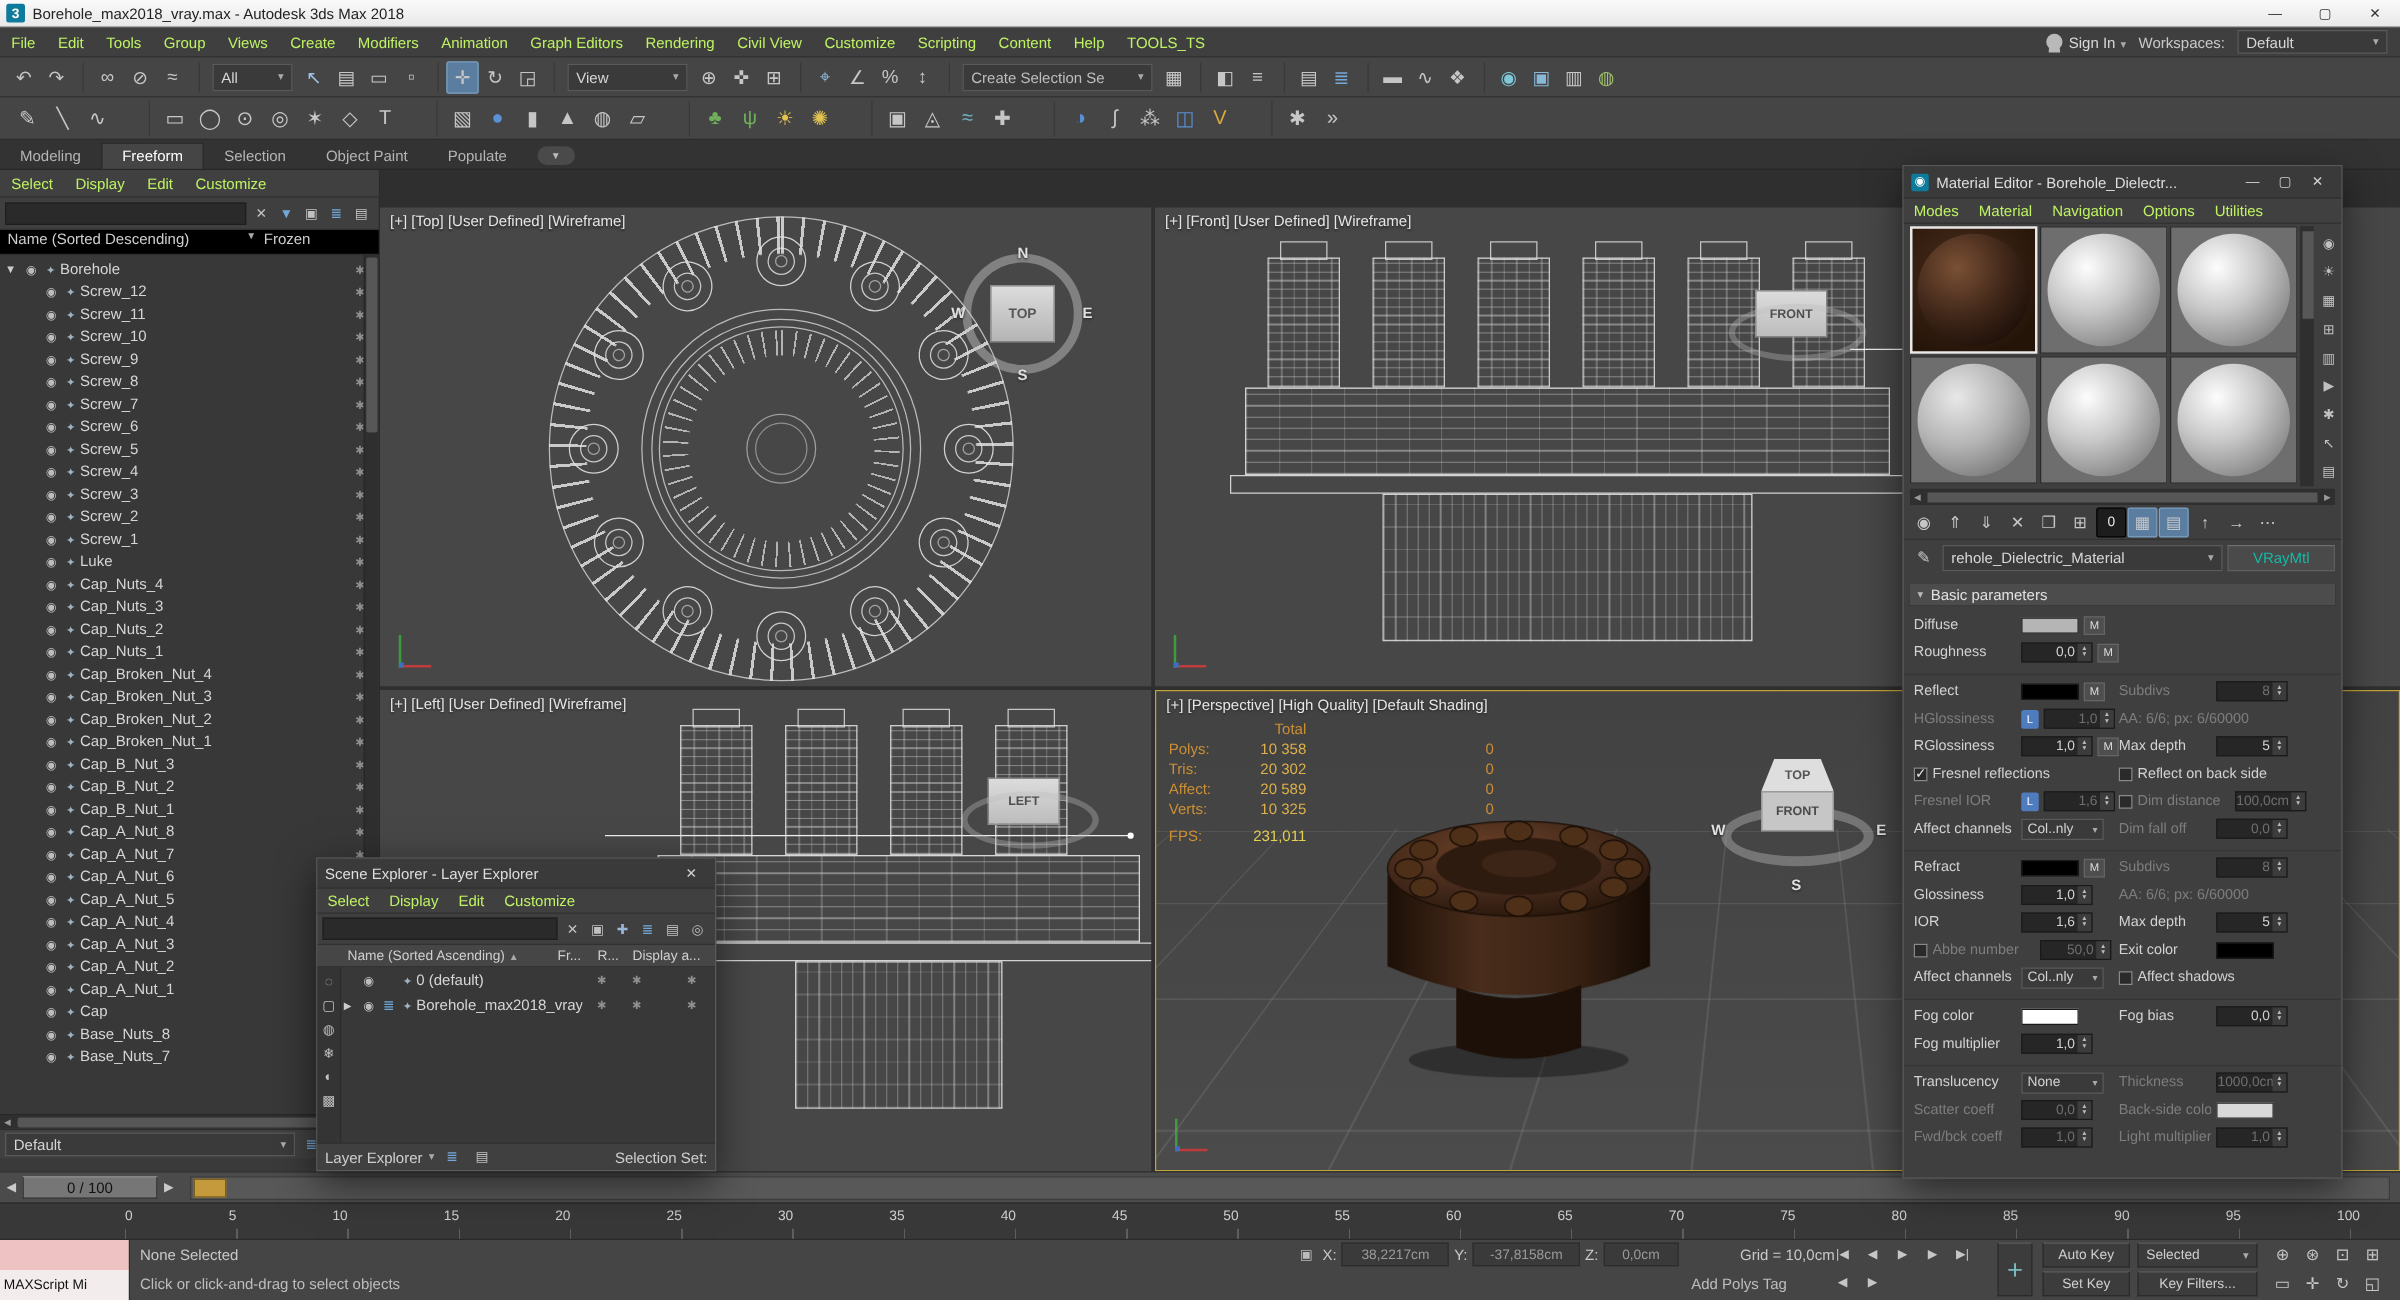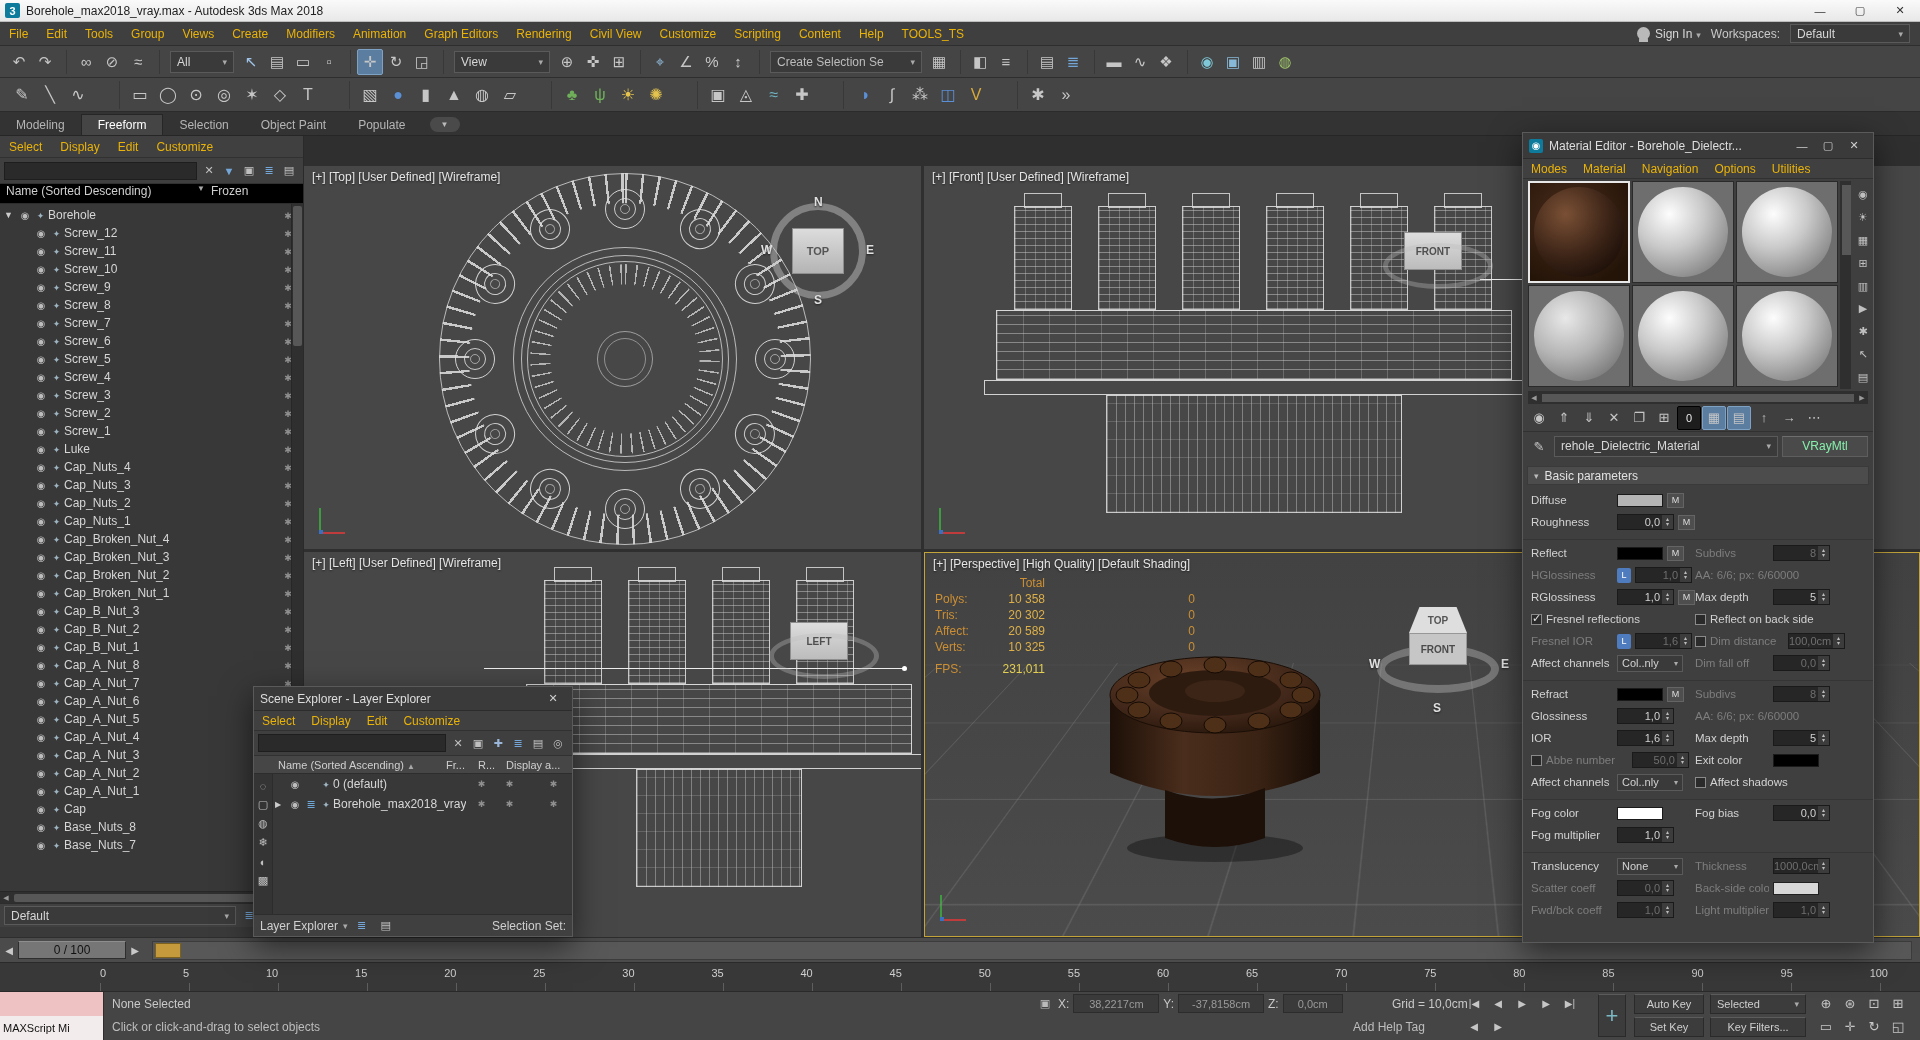--- a/index.html
+++ b/index.html
@@ -6,21 +6,21 @@
 html,body{width:1920px;height:1040px;overflow:hidden}
 body{background:#3c3c3c;font-family:"Liberation Sans","DejaVu Sans",sans-serif;font-size:12px;color:#d0d0d0;position:relative}
 
 #titlebar{position:absolute;left:0;top:0;width:1920px;height:22px;background:linear-gradient(#fafafa,#e8e8e8);color:#1c1c1c;display:flex;align-items:center;border-bottom:1px solid #bdbdbd}
 #appbadge{width:15px;height:15px;margin:0 6px 0 5px;background:#0e7b9c;color:#fff;font-size:11px;font-weight:bold;display:flex;align-items:center;justify-content:center;border-radius:2px}
 #titletext{font-size:12px;color:#222}
 #winbtns{margin-left:auto;display:flex}
 #winbtns .wb{width:40px;height:21px;display:flex;align-items:center;justify-content:center;color:#333;font-size:11px}
 
 #menubar{position:absolute;left:0;top:22px;width:1920px;height:24px;background:#3f3f3f;display:flex;align-items:center;border-bottom:1px solid #2e2e2e}
-.mitem{padding:0 9px;height:100%;display:flex;align-items:center;color:#eab308;font-size:12px}
+.mitem{padding:0 9px;height:100%;display:flex;align-items:center;color:#bef264;font-size:12px}
 #menuright{margin-left:auto;display:flex;align-items:center;gap:10px;padding-right:10px}
 #signin{display:flex;align-items:flex-start;gap:5px;color:#d8d8d8}
 #signin .usr{width:13px;height:13px;border-radius:50%;background:#b9b9b9;position:relative}
 #signin .usr::after{content:"";position:absolute;left:2px;top:9px;width:9px;height:6px;border-radius:4px 4px 0 0;background:#b9b9b9}
 .caret::after{content:"▾";font-size:9px;color:#aaa;margin-left:4px}
 #wslabel{color:#c9c9c9}
 #wsdrop{width:120px;height:19px;background:#3a3a3a;border:1px solid #5a5a5a;display:flex;align-items:center;padding:0 6px;color:#d6d6d6;justify-content:space-between}
 #wsdrop::after{content:"▾";font-size:9px;color:#aaa}
 
 #toolbar1{position:absolute;left:0;top:46px;width:1920px;height:32px;background:#454545;display:flex;align-items:center;padding-left:6px;border-bottom:1px solid #2e2e2e}
@@ -189,21 +189,21 @@
 #metools{height:28px;display:flex;align-items:center;padding-left:4px;gap:1px;border-bottom:1px solid #313131}
 #metools .ico{width:24px;height:24px}
 #metools .ico .g{font-size:13px}
 #metools .ico.dark{background:#1d1d1d;border:1px solid #000}
 #metools .ico.dark .g{color:#e8e8e8;font-size:11px}
 #mename{height:28px;display:flex;align-items:center;gap:4px;padding:0 5px}
 #eyedrop{width:22px;height:22px;display:flex;align-items:center;justify-content:center}
 #eyedrop .g{font-size:13px;color:#c6c6c6}
 #matnamedrop{flex:1;height:21px;background:#3a3a3a;border:1px solid #5a5a5a;display:flex;align-items:center;justify-content:space-between;padding:0 6px;color:#d8d8d8}
 #matnamedrop::after{content:"▾";font-size:9px;color:#aaa}
-#mattype{width:86px;height:21px;background:#4a4a4a;border:1px solid #5e5e5e;border-top-color:#6e6e6e;display:flex;align-items:center;justify-content:center;color:#86efac}
+#mattype{width:86px;height:21px;background:#4a4a4a;border:1px solid #5e5e5e;border-top-color:#6e6e6e;display:flex;align-items:center;justify-content:center;color:#14b8a6}
 #merollout{height:19px;margin:6px 4px 2px 4px;background:#4c4c4c;border:1px solid #3a3a3a;display:flex;align-items:center;padding:0 6px;color:#e2e2e2}
 #merollout::before{content:"▾";font-size:9px;margin-right:6px;color:#bbb}
 #meparams{flex:1;overflow:hidden;padding-top:2px}
 .prow{display:flex;height:22px;align-items:center}
 .prow.div{height:7px;border-bottom:1px solid #353535;margin-bottom:2px}
 .pcell{display:flex;align-items:center;gap:4px}
 .pcell.pl{width:172px;flex:none;padding-left:8px}
 .pcell.pr{flex:1;padding-left:0}
 .plab{flex:none;width:82px;overflow:hidden;white-space:nowrap;color:#d2d2d2;font-size:11.5px}
 .pcell.pr .plab{width:74px}
@@ -1751,21 +1751,21 @@
   <div id="coords">
     <span id="lockico">▣</span>
     <span class="colab">X:</span>
     <span class="cofield cf1">38,2217cm</span>
     <span class="colab">Y:</span>
     <span class="cofield cf2">-37,8158cm</span>
     <span class="colab">Z:</span>
     <span class="cofield cf3">0,0cm</span>
   </div>
   <div class="sbtext" id="gridlbl">Grid = 10,0cm</div>
-  <div class="sbtext" id="addtag">Add Help Tag</div>
+  <div class="sbtext" id="addtag">Add Polys Tag</div>
   <div id="playback">
 
   <div class="ico">
         <span class="g">|◀</span>
       </div>
       <div class="ico">
         <span class="g">◀</span>
       </div>
       <div class="ico">
         <span class="g">▶</span>

